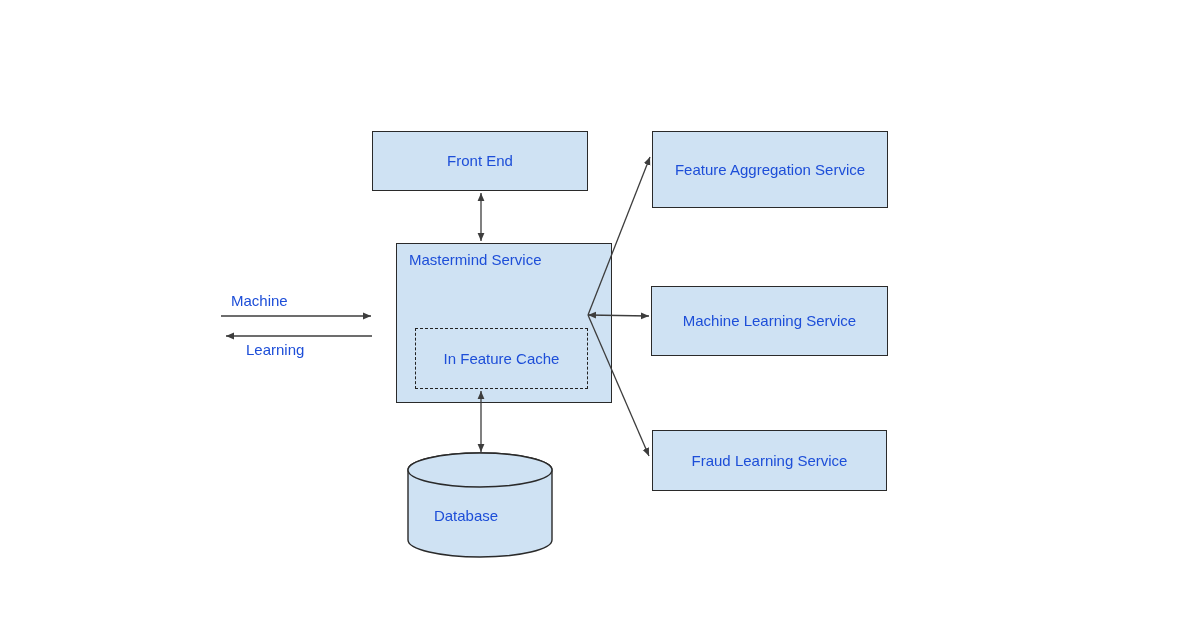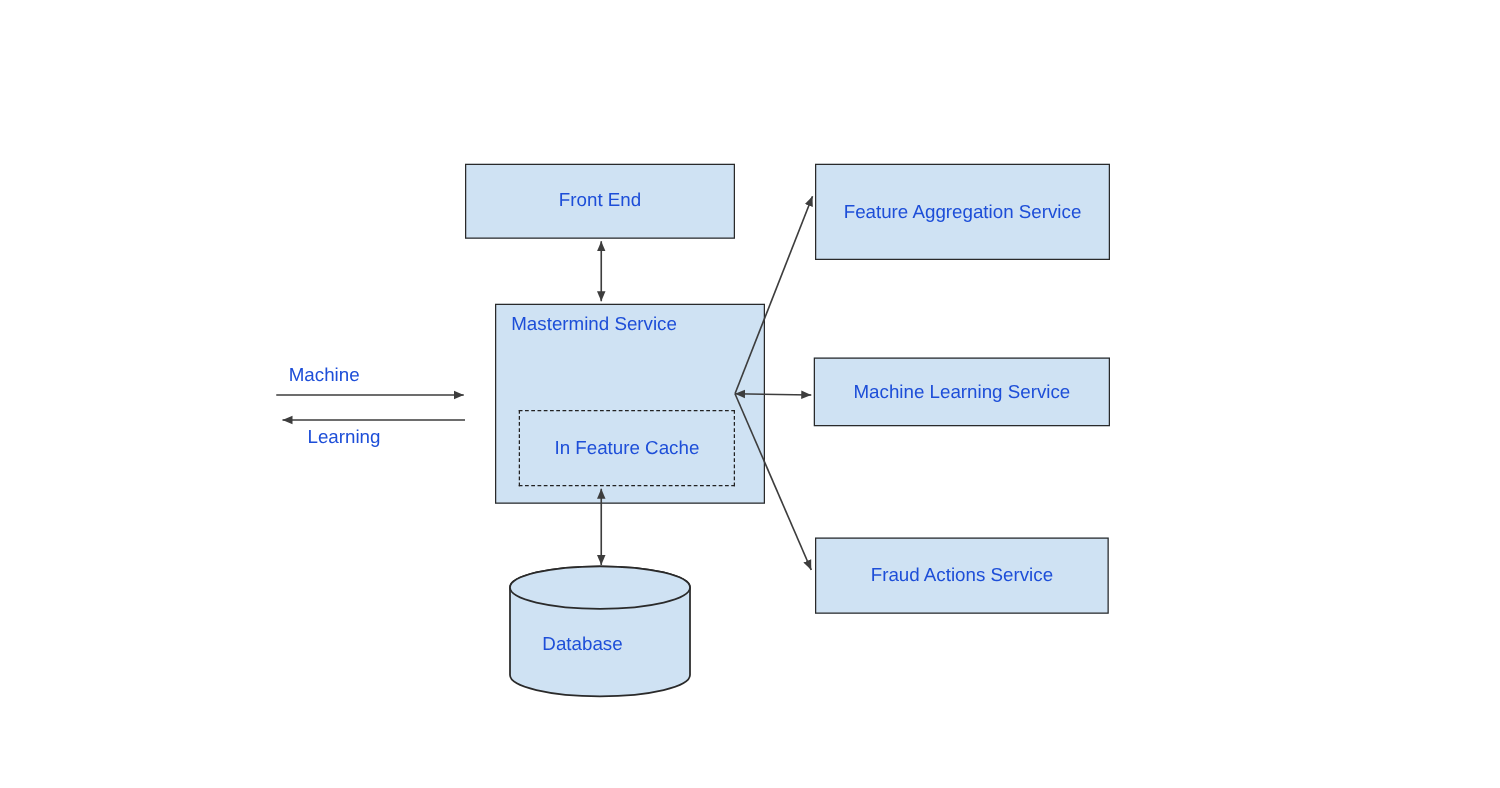--- a/index.html
+++ b/index.html
@@ -28,21 +28,21 @@
     text-align: center;
     line-height: 1.15;
   }
   .node-front-end    { left: 372px; top: 131px; width: 216px; height: 60px; }
   .node-mastermind   { left: 372px; top: 243px; width: 216px; height: 160px;
                        align-items: flex-start; justify-content: flex-start;
                        padding: 7px 0 0 12px; text-align: left; z-index: 1; margin-left: 24px; }
   .node-cache        { left: 415px; top: 328px; width: 173px; height: 61px;
                        border: 1.5px dashed #222222; z-index: 2; }
   .node-feature      { left: 652px; top: 131px; width: 236px; height: 77px; }
-  .node-ml           { left: 651px; top: 286px; width: 237px; height: 55px; }
+  .node-ml           { left: 651px; top: 286px; width: 237px; height: 70px; }
   .node-fraud        { left: 652px; top: 430px; width: 235px; height: 61px; }
   .edge-label {
     position: absolute;
     white-space: nowrap;
     line-height: 1.1;
   }
   .label-request  { left: 231px; top: 293px; }
   .label-decision { left: 246px; top: 342px; }
   .label-database {
     position: absolute;
@@ -89,21 +89,21 @@
 
   <div class="node node-feature">
     <span>Feature Aggregation Service</span>
   </div>
 
   <div class="node node-ml">
     <span>Machine Learning Service</span>
   </div>
 
   <div class="node node-fraud">
-    <span>Fraud Actions Service</span>
+    <span>Fraud Learning Service</span>
   </div>
 
   <div class="label-database">Database</div>
 
   <div class="edge-label label-request">Machine</div>
   <div class="edge-label label-decision">Learning</div>
 
   <svg class="connector-layer" viewBox="0 0 1200 630" xmlns="http://www.w3.org/2000/svg">
     <defs>
       <marker id="ah" markerUnits="userSpaceOnUse" markerWidth="10" markerHeight="9" refX="8" refY="4" orient="auto">

